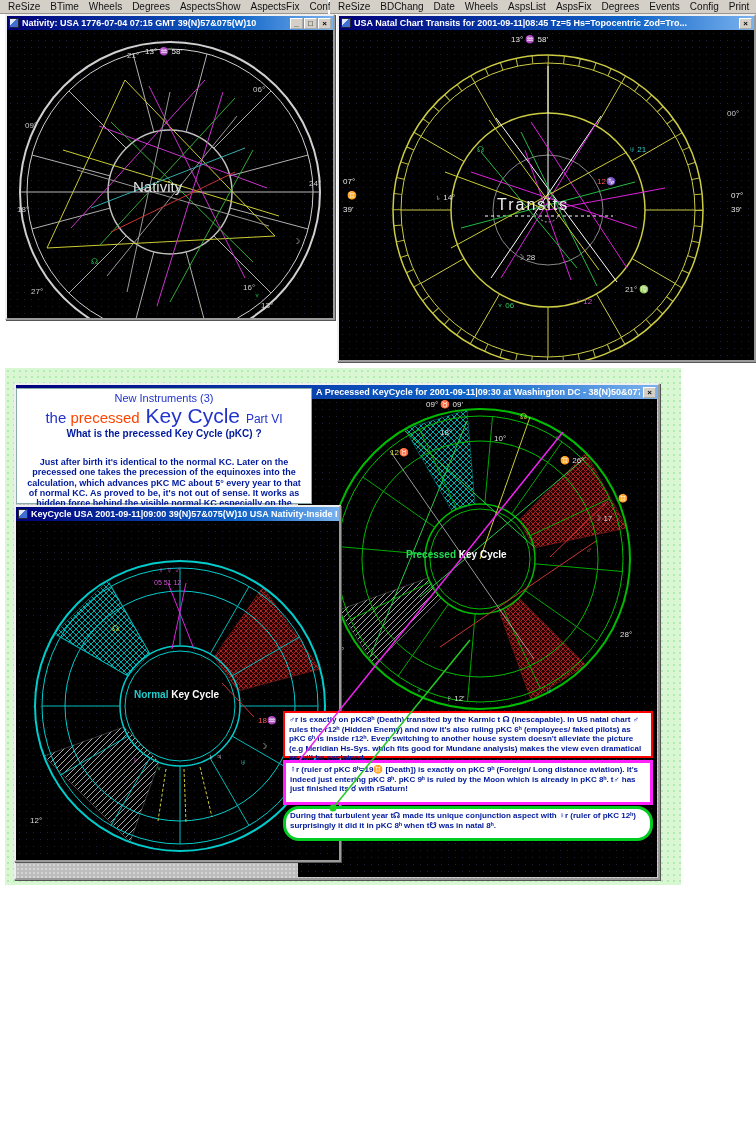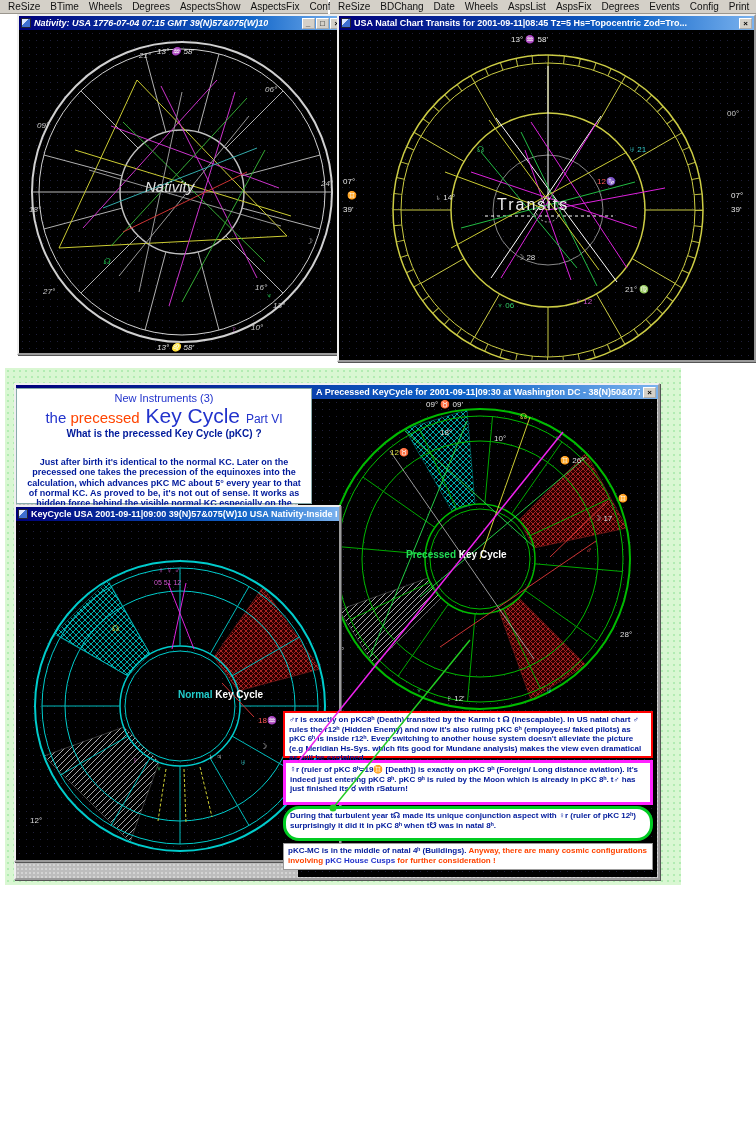--- a/index.html
+++ b/index.html
@@ -86,21 +86,21 @@
       <span class="mi">Wheels</span>
       <span class="mi">AspsList</span>
       <span class="mi">AspsFix</span>
       <span class="mi">Degrees</span>
       <span class="mi">Events</span>
       <span class="mi">Config</span>
       <span class="mi">Print</span>
       <span class="mi">Help</span>
     </div>
 
-  <div class="window" style="left:17px;top:14px;width:330px;height:341px;font-style:italic;">
+  <div class="window" style="left:5px;top:14px;width:330px;height:306px;">
     <div class="titlebar">
       <span class="win-icon"></span>
       <span class="tb-title">Nativity: USA 1776-07-04 07:15 GMT 39(N)57&amp;075(W)10</span>
       <span class="tb-btns">
         <span class="tb-btn">_</span>
         <span class="tb-btn">□</span>
         <span class="tb-btn">×</span>
       </span>
     </div>
     <div class="black-body">
@@ -347,40 +347,39 @@
             <line x1="150" y1="248" x2="142" y2="300"></line>
               <line x1="168" y1="248" x2="170" y2="302"></line>
             <line x1="184" y1="246" x2="196" y2="296"></line>
           </g>
           <g stroke="#dd22dd" stroke-width="1">
             <line x1="152" y1="62" x2="178" y2="128"></line>
               <line x1="170" y1="62" x2="156" y2="128"></line>
           </g>
           <line x1="238" y1="196" x2="206" y2="162" stroke="#cc3333" stroke-width="1"></line>
         </svg>
-        <span class="center-label" style="left:118px;top:168px;font-size:10px;font-weight:bold;"><span style="color:#22cccc;margin-left:44px;">Normal</span><span style="color:#ffffff;"> Key Cycle</span></span>
+        <span class="center-label" style="left:118px;top:168px;font-size:10px;font-weight:bold;"><span style="color:#22cccc;">Normal</span><span style="color:#ffffff;"> Key Cycle</span></span>
       <span class="glyph" style="left: 142px; top: 46px; color: rgb(204, 85, 204);">♀ ☿ ♂</span>
           <span class="glyph" style="left: 138px; top: 58px; color: rgb(204, 85, 204); font-size: 7px;">05 51 12</span>
           <span class="glyph" style="left: 192px; top: 232px; color: rgb(221, 221, 221);">♄ ♃</span>
           <span class="glyph" style="left: 224px; top: 238px; color: rgb(51, 204, 204);">♅</span>
           <span class="glyph" style="left: 244px; top: 222px; color: rgb(221, 221, 221);">☽</span>
           <span class="glyph" style="left: 242px; top: 196px; color: rgb(255, 85, 85);">18♒</span>
           <span class="glyph" style="left: 282px; top: 256px; color: rgb(221, 221, 221);">21°</span>
           <span class="glyph" style="left: 298px; top: 256px; color: rgb(255, 85, 85);">♒</span>
           <span class="glyph" style="left: 14px; top: 296px; color: rgb(221, 221, 221); text-align: center;">12°</span>
           <span class="glyph" style="left: 116px; top: 236px; color: rgb(204, 85, 204);">♇</span>
           <span class="glyph" style="left: 140px; top: 244px; color: rgb(51, 204, 102);">♆</span>
           <span class="glyph" style="left: 96px; top: 104px; color: rgb(221, 221, 68);">☊</span>
         </div>
     </div>
 
     <div class="note note-red" style="left:278px;top:343px;width:370px;height:47px;">♂r is exactly on pKC8ʰ (Death) transited by the Karmic t ☊ (inescapable). In US natal chart ♂ rules the r12ʰ (Hidden Enemy) and now it's also ruling pKC 6ʰ (employees/ faked pilots) as pKC 6ʰ is inside r12ʰ. Even switching to another house system doesn't alleviate the picture (e.g Meridian Hs-Sys. which fits good for Mundane analysis) makes the view even dramatical as will be explained.</div>
     <div class="note note-magenta" style="left:278px;top:392px;width:370px;height:45px;">☿r (ruler of pKC 8ʰ=19♊ [Death]) is exactly on pKC 9ʰ (Foreign/ Long distance aviation). It's indeed just entering pKC 8ʰ. pKC 9ʰ is ruled by the Moon which is already in pKC 8ʰ. t♂ has just finished its ☌ with rSaturn!</div>
     <div class="note note-green" style="left:278px;top:438px;width:370px;height:35px;border-radius:16px;">During that turbulent year t☊ made its unique conjunction aspect with ♀r (ruler of pKC 12ʰ) surprisingly it did it  in pKC 8ʰ when t☋ was in natal 8ʰ.</div>
-    <div class="note note-caption" style="left:278px;top:475px;width:370px;height:27px;"><span class="c-navy">pKC-MC is in the middle of natal 4ʰ (Buildings).</span><span class="c-orange"> Anyway, there are many cosmic configurations involving </span><span class="c-blue">pKC House Cusps</span><span class="c-orange"> for further consideration !</span></div>
 
     <svg class="overlay" width="676" height="517" viewBox="0 0 676 517">
       <line x1="558" y1="64" x2="293" y2="394" stroke="#ee22ee" stroke-width="1.5"></line>
       <line x1="465" y1="272" x2="328" y2="440" stroke="#22cc22" stroke-width="1.5"></line>
       <circle cx="328" cy="440" r="3.5" fill="#22cc22"></circle>
     </svg>
   </div>
 
 </div>
 

